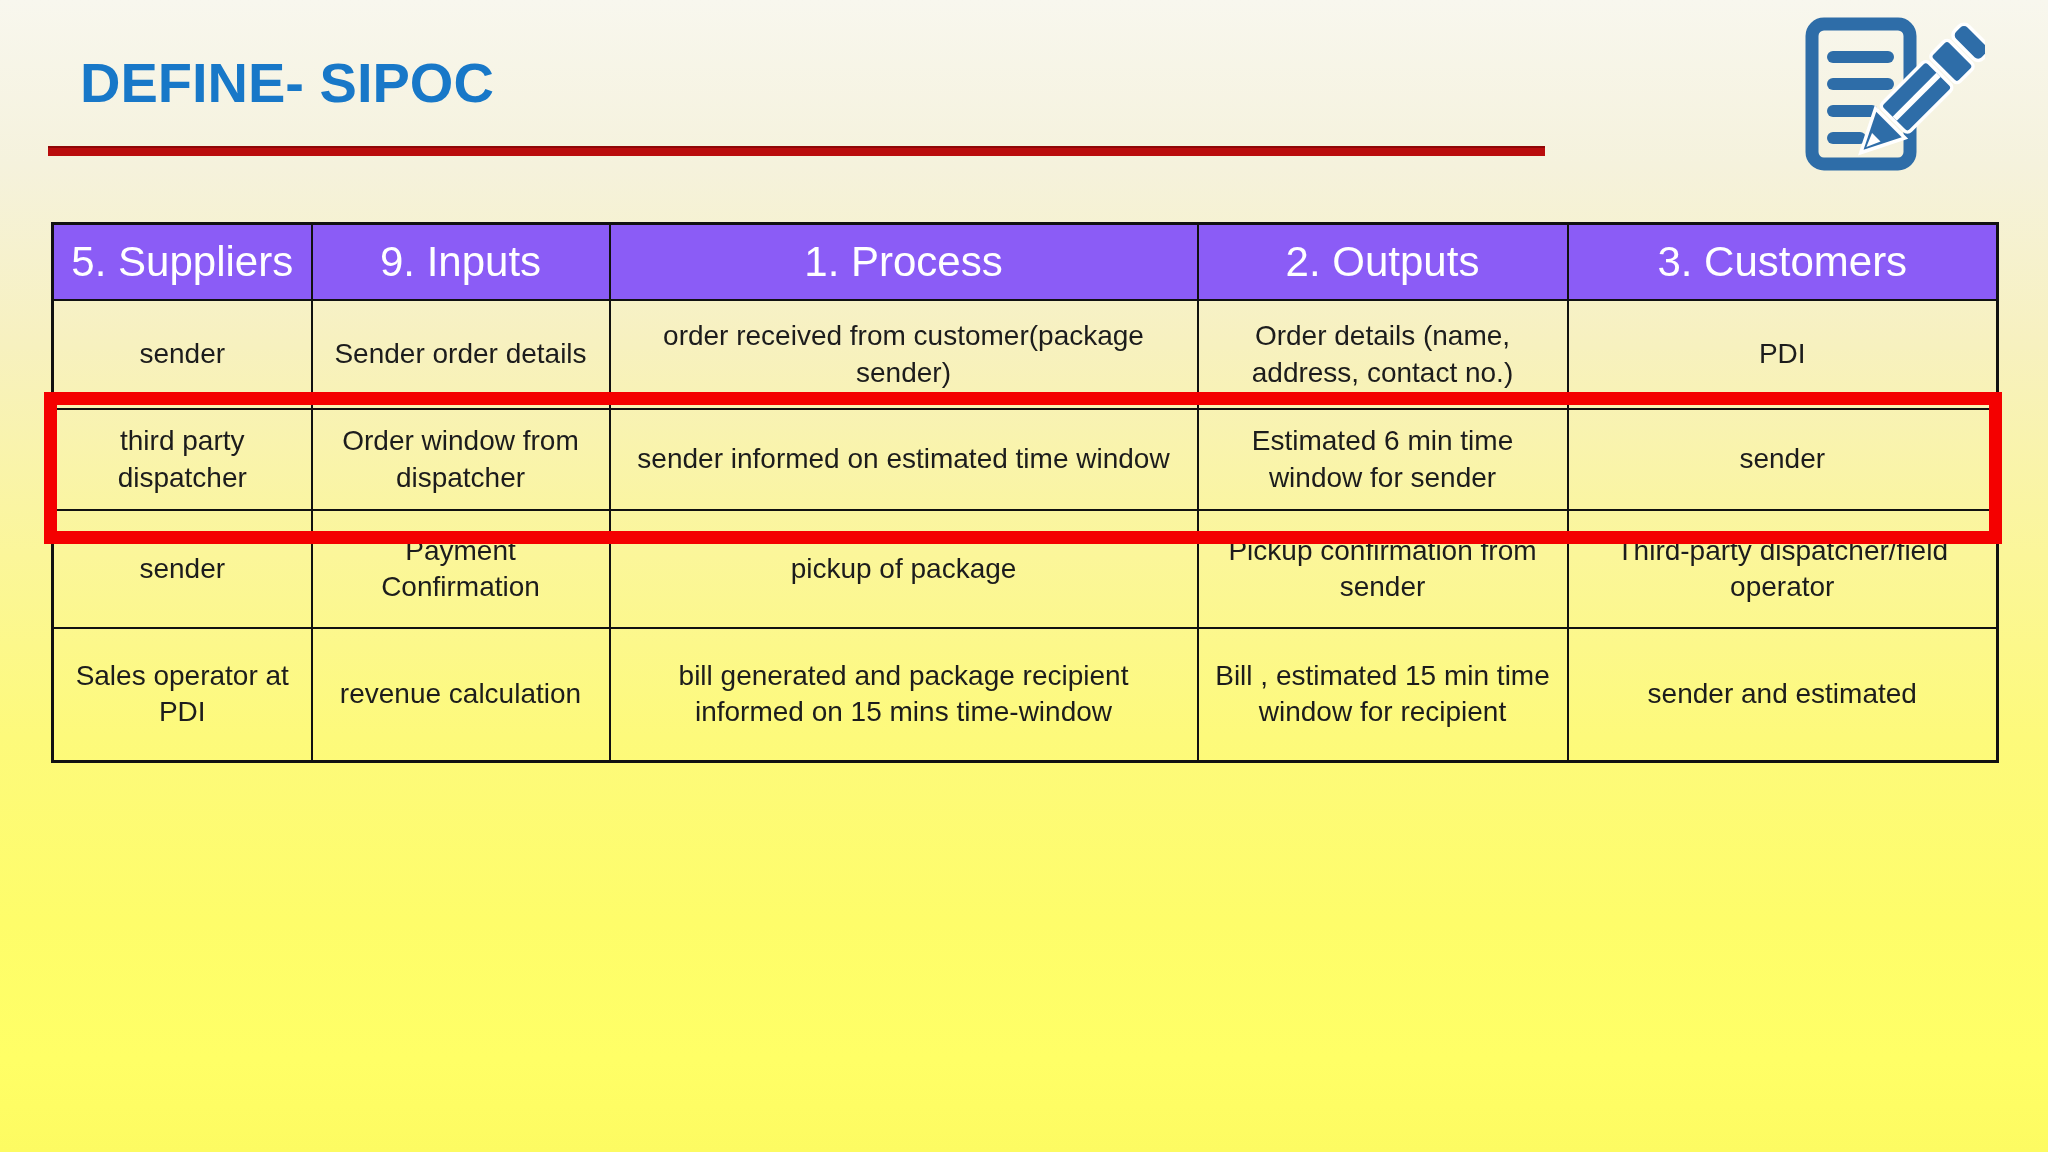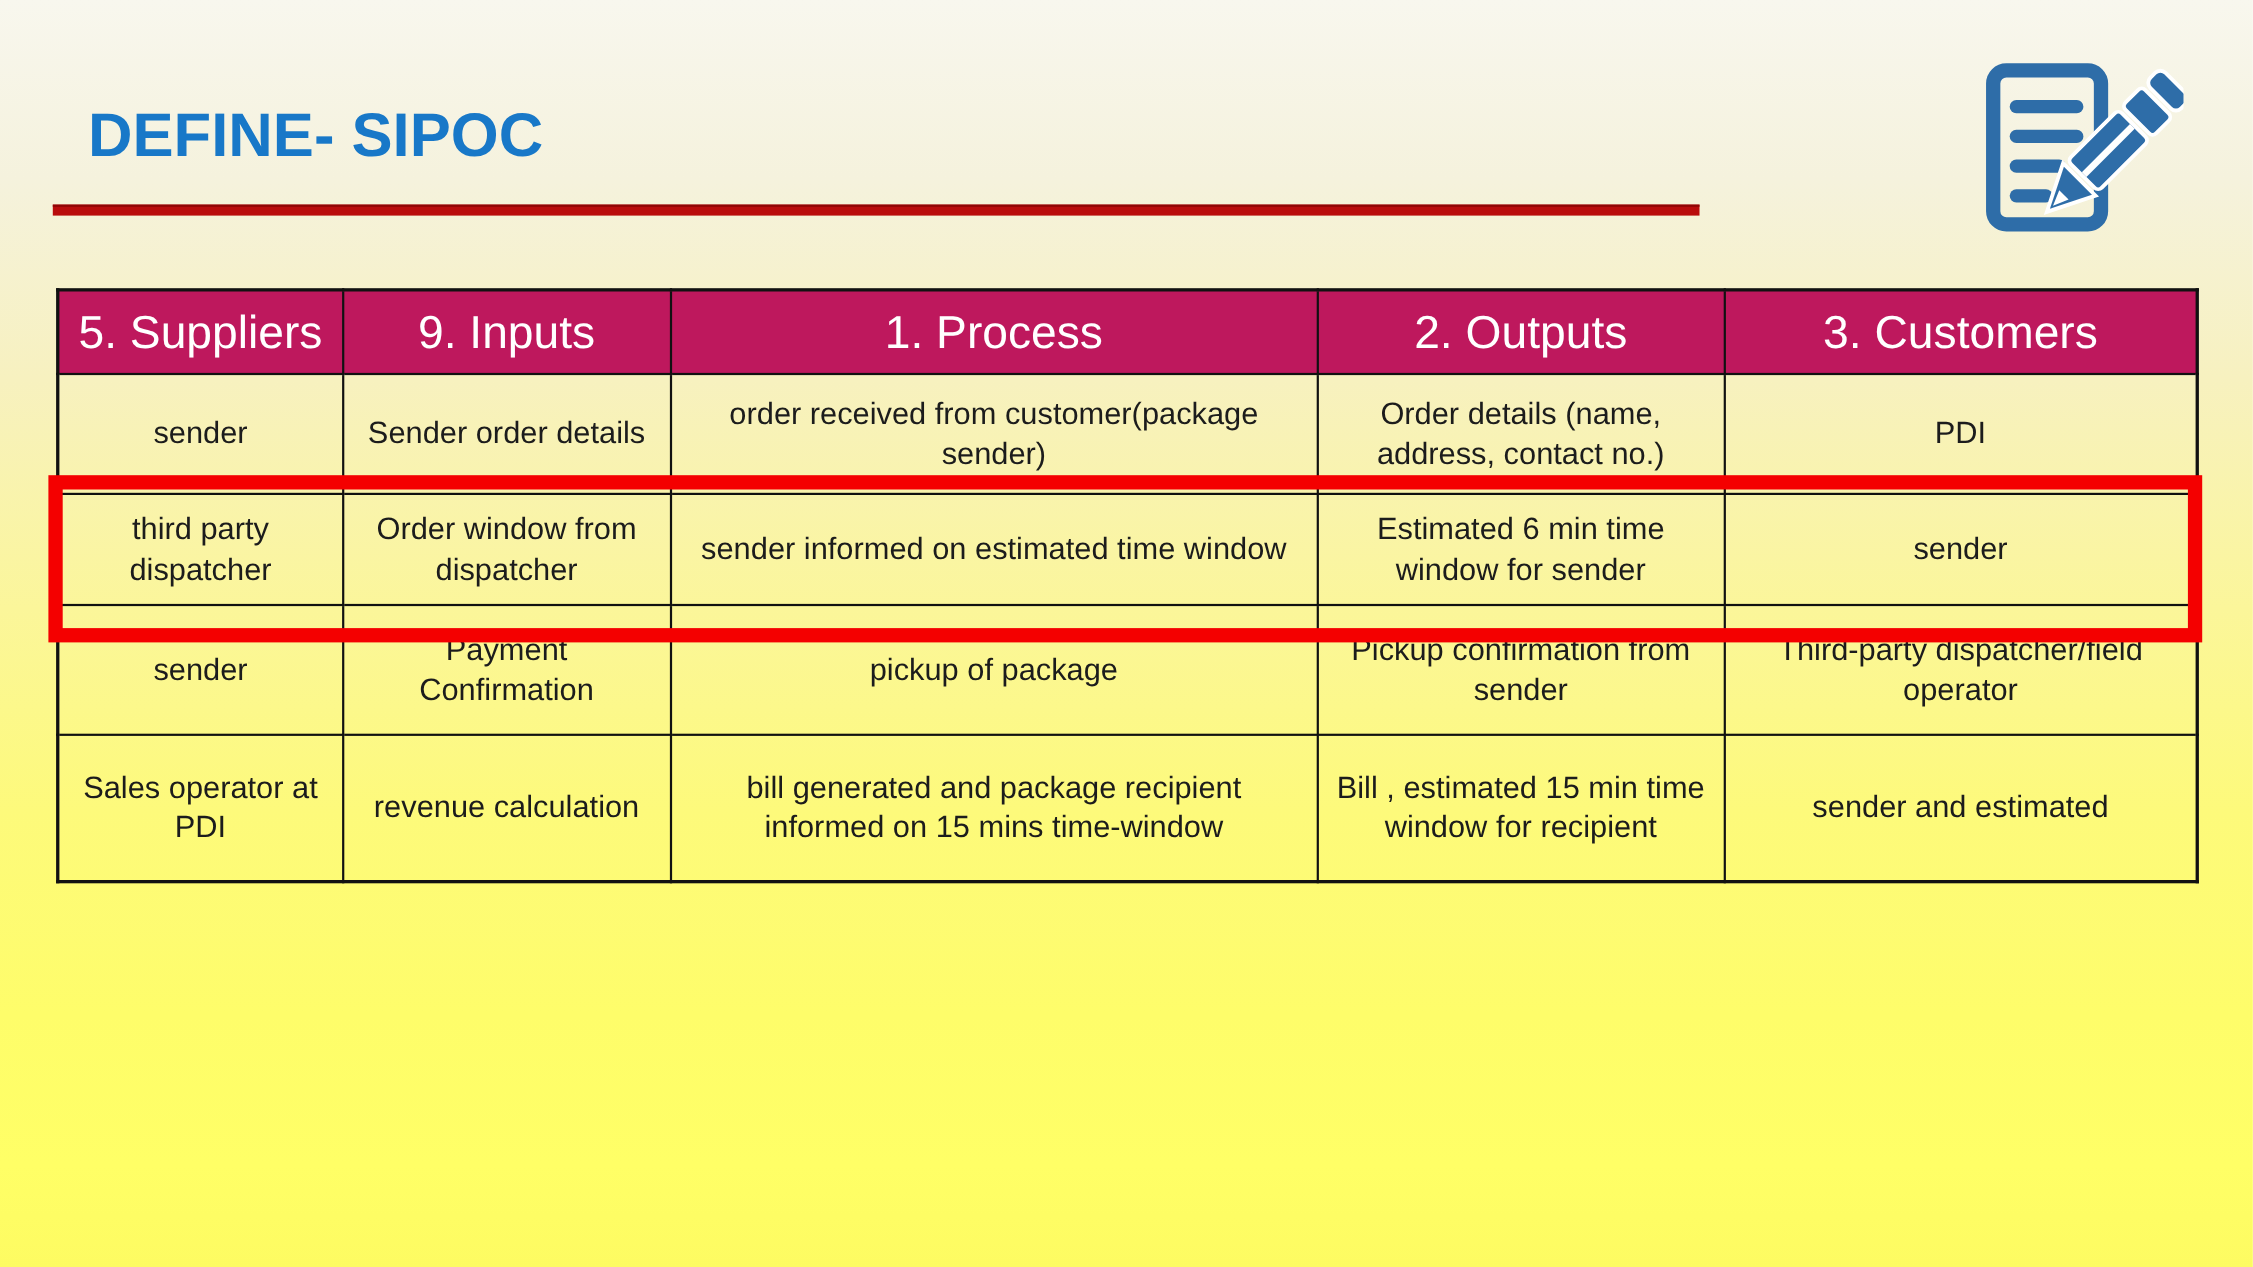--- a/index.html
+++ b/index.html
@@ -4,21 +4,21 @@
 <style>
   html,body{margin:0;padding:0;}
   body{
     width:2048px;height:1152px;overflow:hidden;
     font-family:"Liberation Sans","DejaVu Sans",sans-serif;
     background:linear-gradient(180deg,
       #f8f7ee 0%, #f5f2dd 14%, #f7f1bf 30%, #fbf69a 48%,
       #fdfa7b 64%, #fefd6a 80%, #ffff66 92%, #fdfb62 100%);
     position:relative;
   }
-  .slide{position:absolute;inset:0;margin-top:40px;}
+  .slide{position:absolute;inset:0;}
 
   .page-title{
     position:absolute;left:80px;top:50px;
     font-size:56px;font-weight:600;color:#1878c8;
     letter-spacing:0px;margin:0;
   }
   .title-rule{
     position:absolute;left:48px;top:146px;width:1497px;height:8px;
     background:#b90c0c;border-top:2px solid #8f0606;
   }
@@ -36,21 +36,21 @@
   table.sipoc col.c4{width:370px}
   table.sipoc col.c5{width:430px}
 
   table.sipoc th, table.sipoc td{
     border:2px solid #111;
     text-align:center;vertical-align:middle;
     padding:4px 10px;
   }
   table.sipoc{border:3px solid #111;}
   table.sipoc th{
-    background:#be185d;color:#ffffff;
+    background:#8b5cf6;color:#ffffff;
     font-size:42px;font-weight:500;
     height:66px;
   }
   table.sipoc td{
     background:transparent;color:#1c1c1c;
     font-size:28px;line-height:1.3;
   }
   tr.r1{height:109px}
   tr.r2{height:101px}
   tr.r3{height:118px}

